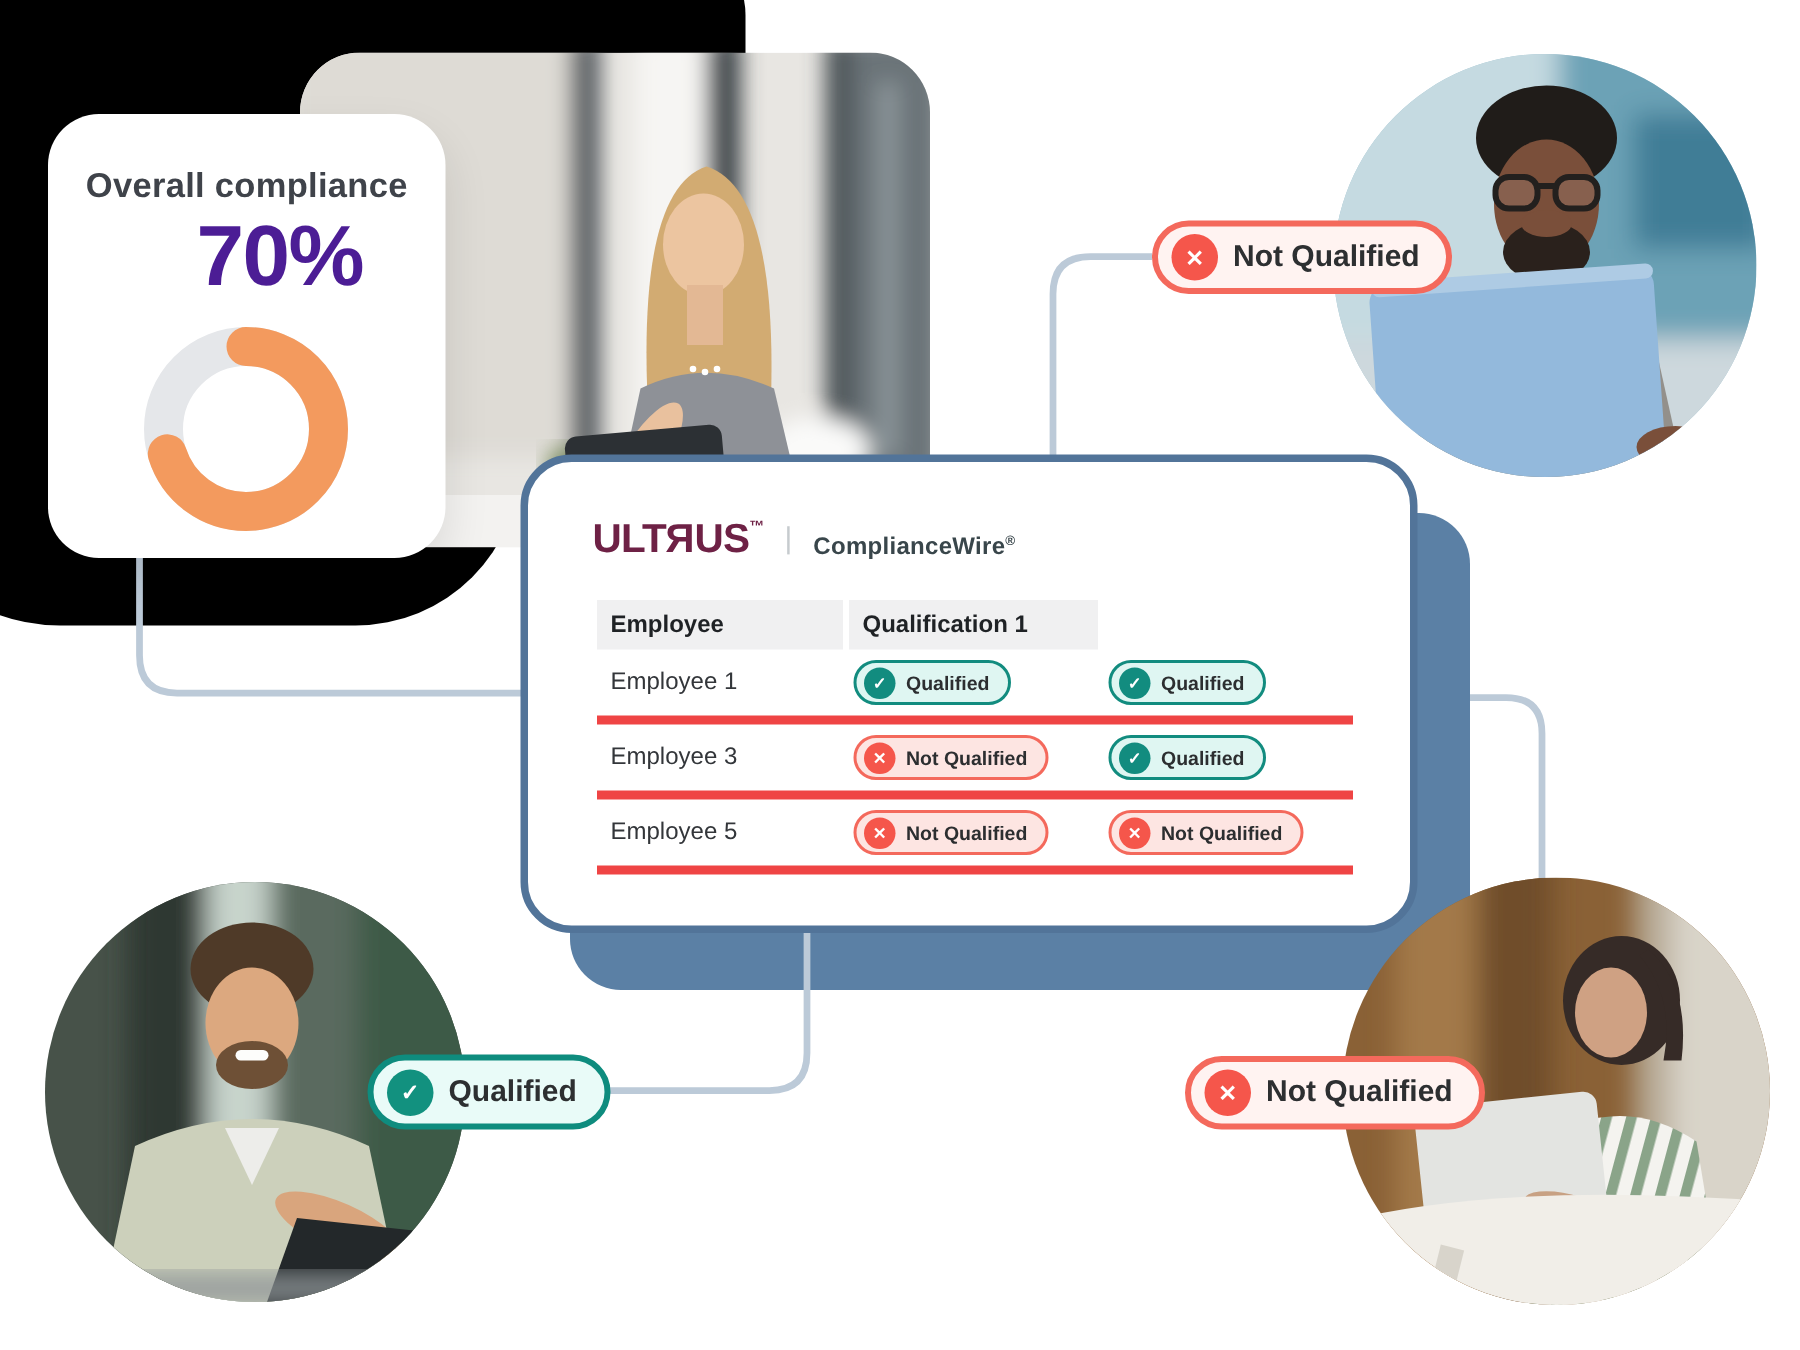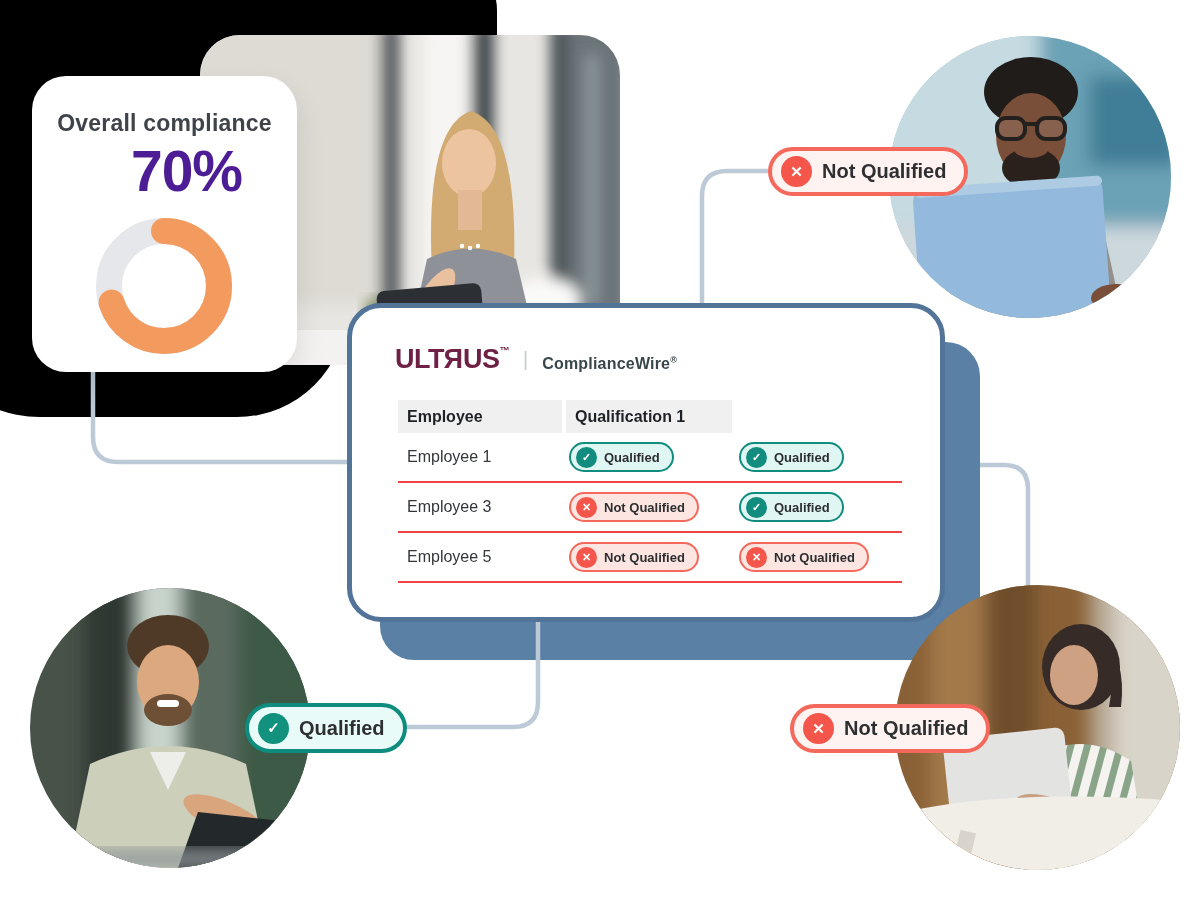--- a/index.html
+++ b/index.html
@@ -45,21 +45,21 @@
   .logo .flip{display:inline-block;transform:scaleX(-1);}
   .logo-tm{font-size:10px;font-weight:700;color:#6e2145;vertical-align:14px;}
   .brand-sep{font-size:20px;font-weight:300;color:#c6cbce;margin:0 14px;}
   .product{font-size:16px;font-weight:700;color:#39464b;letter-spacing:.2px;margin-top:10px;}
   .product sup{font-size:9px;}
 
   .qual-table{position:absolute;left:46px;top:92px;width:504px;}
   .thead,.trow{display:grid;grid-template-columns:164px 166px 166px;column-gap:4px;align-items:center;}
   .th{background:#f0f0f1;height:33px;line-height:33px;padding-left:9px;font-size:16px;
       font-weight:700;color:#1f2225;}
-  .trow{height:50px;border-bottom:2px solid #ef4444;}
+  .trow{height:50px;border-bottom:6px solid #ef4444;}
   .tname{font-size:16px;color:#33363a;padding-left:9px;}
   .tcell{padding-left:3px;}
 
   
   .sbadge{display:inline-flex;align-items:center;gap:7px;height:30px;padding:0 12px 0 5px;
           border-radius:16px;border:2px solid;font-size:13px;font-weight:600;color:#2c2e30;}
   .sbadge.q{background:#dff6f2;border-color:#128c7f;}
   .sbadge.nq{background:#fde5e2;border-color:#f4695c;}
   .sicon{width:21px;height:21px;border-radius:50%;display:flex;align-items:center;
          justify-content:center;color:#fff;font-size:11px;font-weight:700;flex:0 0 auto;}

